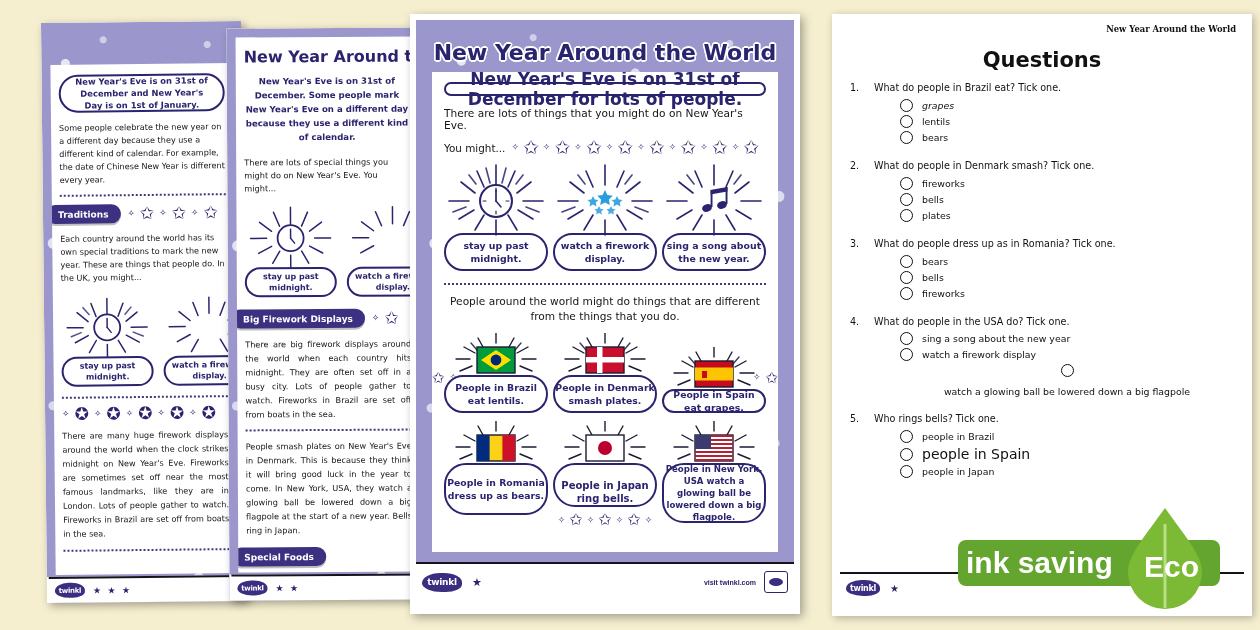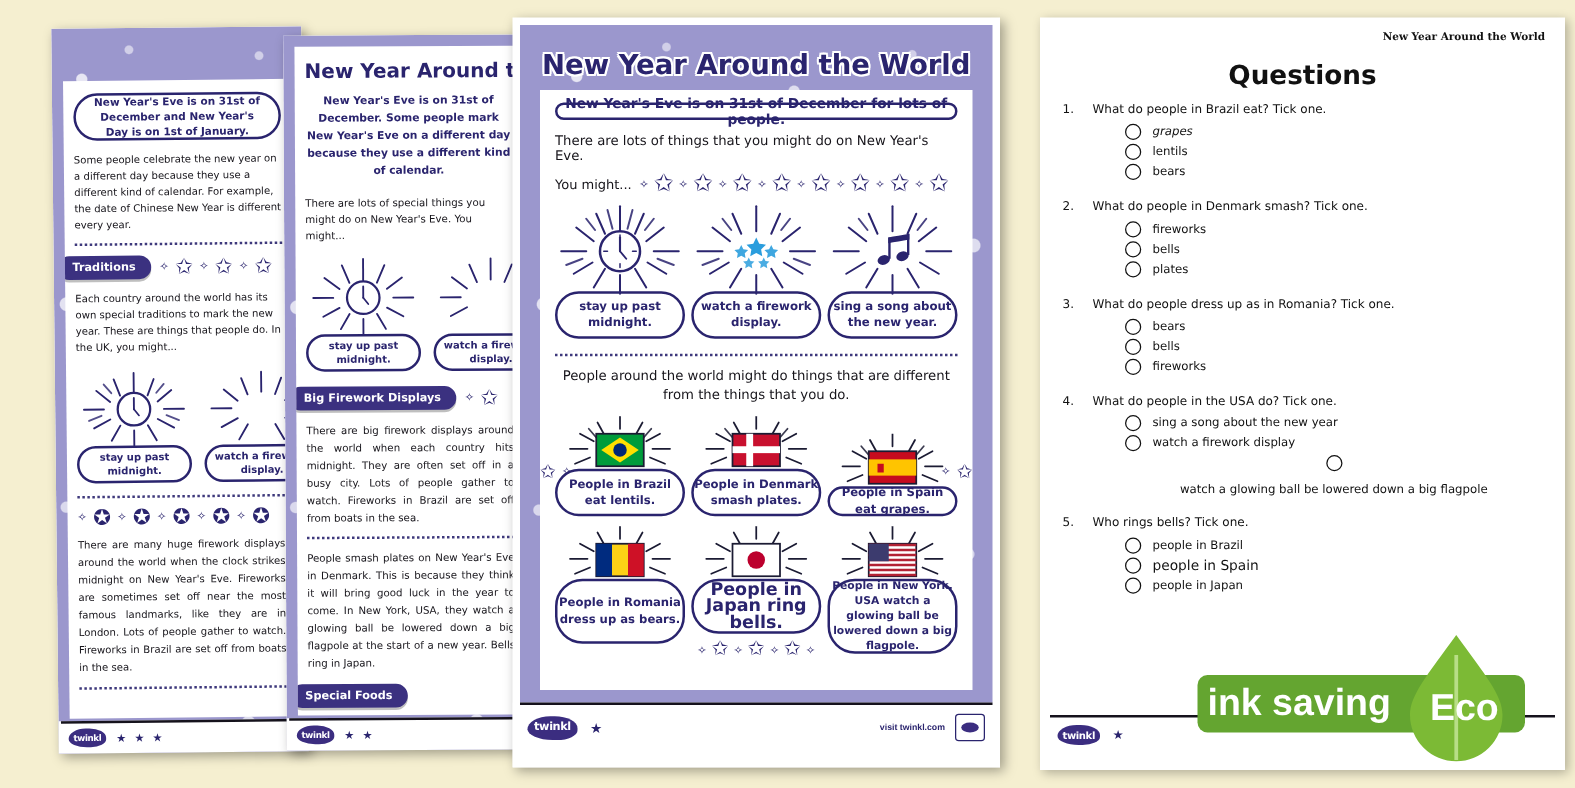--- a/index.html
+++ b/index.html
@@ -327,21 +327,21 @@
     </div>
   </div>
 
   <div class="sheet" style="left:410px;top:14px;width:390px;height:600px;">
     <div class="frame" style="inset:6px;"></div>
 
     <div class="twtitle" style="position:absolute;left:0;right:0;top:26px;text-align:center;font-size:22px;">New Year Around the World</div>
 
     <div class="page-inner" style="left:22px;top:58px;right:22px;bottom:62px;">
       <div style="padding:10px 12px 0 12px;">
-        <div class="pill" style="height:14px;font-size:11px;">
+        <div class="pill" style="height:14px;font-size:17px;">
           <span>New Year's Eve is on 31st of December for lots of people.</span>
         </div>
         <div class="body-txt" style="font-size:10.6px;margin-top:11px;">There are lots of things that you might do on New Year's Eve.</div>
         <div style="display:flex;align-items:center;gap:6px;margin-top:7px;">
           <span class="body-txt" style="font-size:10.4px;">You might...</span>
           <span class="starrow" style="gap:4px;">
             <span class="d">✧</span>
               <span class="s" style="font-size:19px;">✩</span>
             <span class="d">✧</span>
               <span class="s" style="font-size:19px;">✩</span>
@@ -598,21 +598,21 @@
                     <line x1="84" y1="14" x2="73" y2="20"></line>
                   <line x1="12" y1="26" x2="26" y2="26"></line>
                     <line x1="92" y1="26" x2="78" y2="26"></line>
                   <line x1="16" y1="38" x2="28" y2="33"></line>
                     <line x1="88" y1="38" x2="76" y2="33"></line>
                 </g>
                 <rect x="33" y="14" width="38" height="26" fill="#fff" stroke="#1b1b33" stroke-width="1.4"></rect>
                 <circle cx="52" cy="27" r="7" fill="#bc002d"></circle>
               </svg>
             </div>
-            <div class="pill" style="width:104px;height:44px;font-size:14px;line-height:13px;margin-top:-6px;flex-direction:column;justify-content:flex-end;">
+            <div class="pill" style="width:104px;height:44px;font-size:10px;line-height:13px;margin-top:-6px;flex-direction:column;justify-content:flex-end;">
               <span>People in Japan ring bells.</span>
             </div>
             <div class="starrow" style="justify-content:center;margin-top:5px;gap:4px;">
               <span class="d">✧</span>
                 <span class="s" style="font-size:16px;">✩</span>
               <span class="d">✧</span>
                 <span class="s" style="font-size:16px;">✩</span>
               <span class="d">✧</span>
                 <span class="s" style="font-size:16px;">✩</span>
               <span class="d">✧</span>
@@ -761,21 +761,21 @@
 
       <div style="display:flex;gap:8px;margin:16px 0 8px;">
         <span class="q-item" style="font-size:9.6px;width:16px;">5.</span>
         <div style="flex:1;">
           <div class="q-item" style="font-size:9.6px;">Who rings bells? Tick one.</div>
           <div style="margin:6px 0 0 26px;display:flex;flex-direction:column;gap:3px;">
             <label class="q-opt" style="font-size:9.4px;">
                 <span class="radio"></span>
                 <span>people in Brazil</span>
               </label>
-            <label class="q-opt" style="font-size:11px;">
+            <label class="q-opt" style="font-size:14px;">
                 <span class="radio"></span>
                 <span>people in Spain</span>
               </label>
             <label class="q-opt" style="font-size:9.4px;">
                 <span class="radio"></span>
                 <span>people in Japan</span>
               </label>
           </div>
         </div>
       </div>

